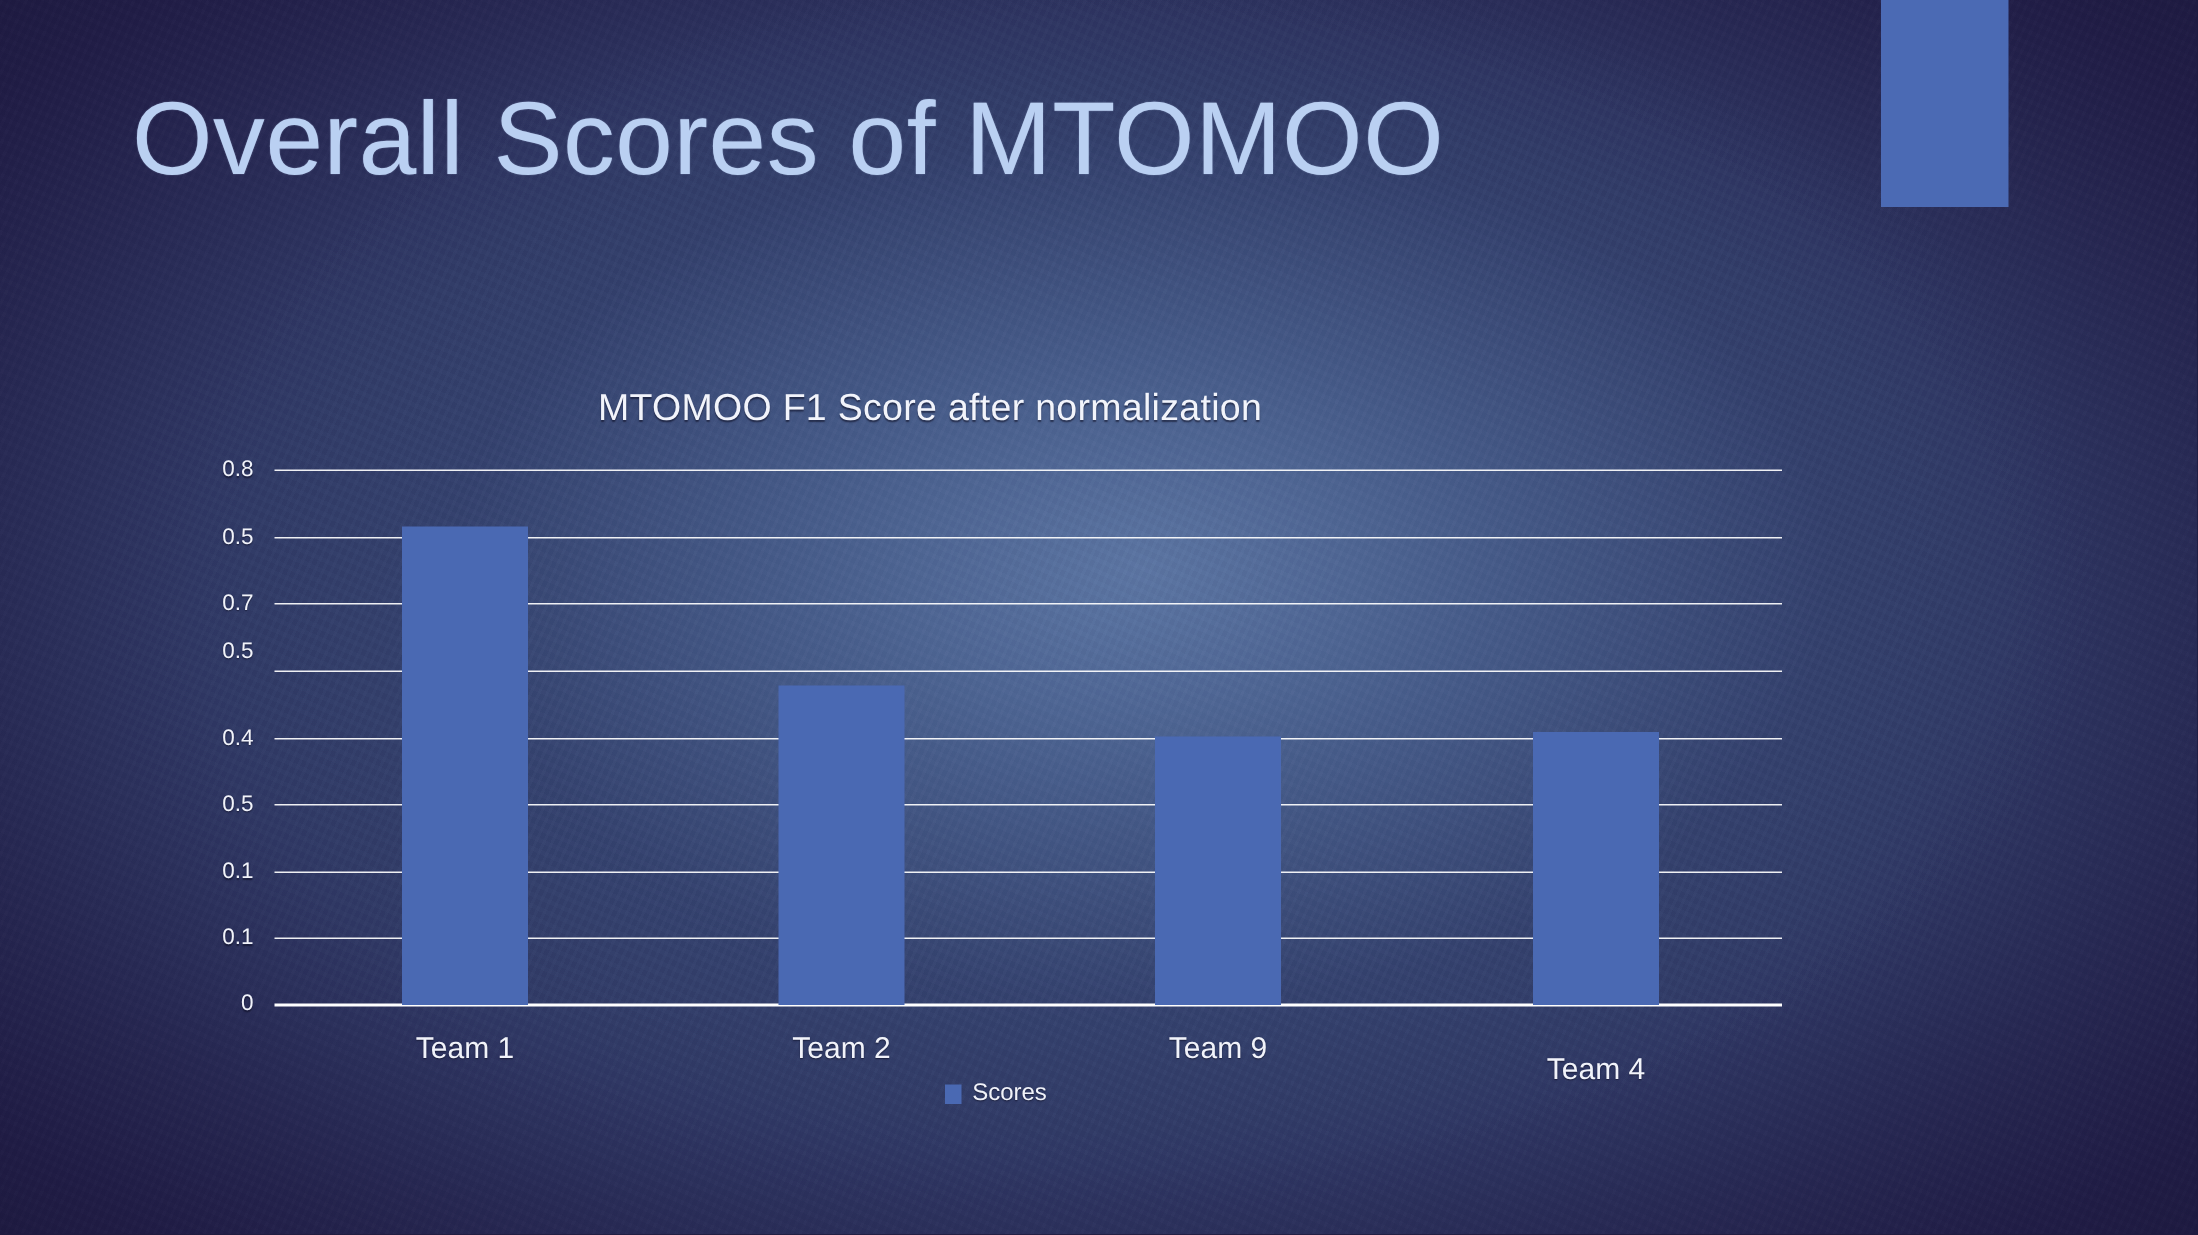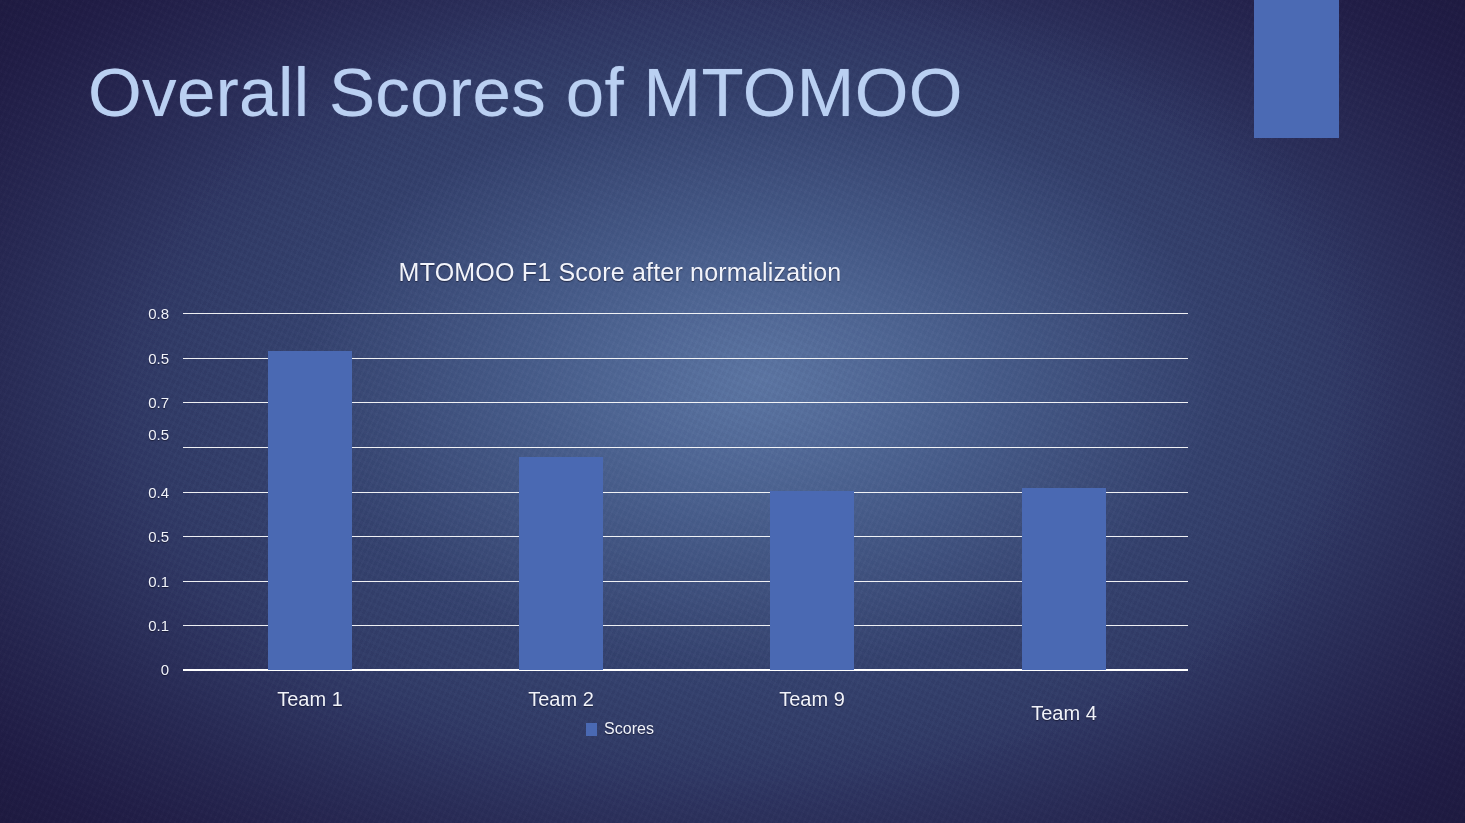--- a/index.html
+++ b/index.html
@@ -141,20 +141,21 @@
 
   .legend {
     position: absolute;
     left: 0;
     top: 470px;
     width: 1240px;
     display: flex;
     justify-content: center;
     align-items: center;
     gap: 7px;
+    padding-left: 44px;
   }
   .legend-swatch {
     width: 11px;
     height: 13px;
     background: #4a69b3;
     display: inline-block;
   }
   .legend-label {
     color: #f1f3fa;
     font-size: 16px;

